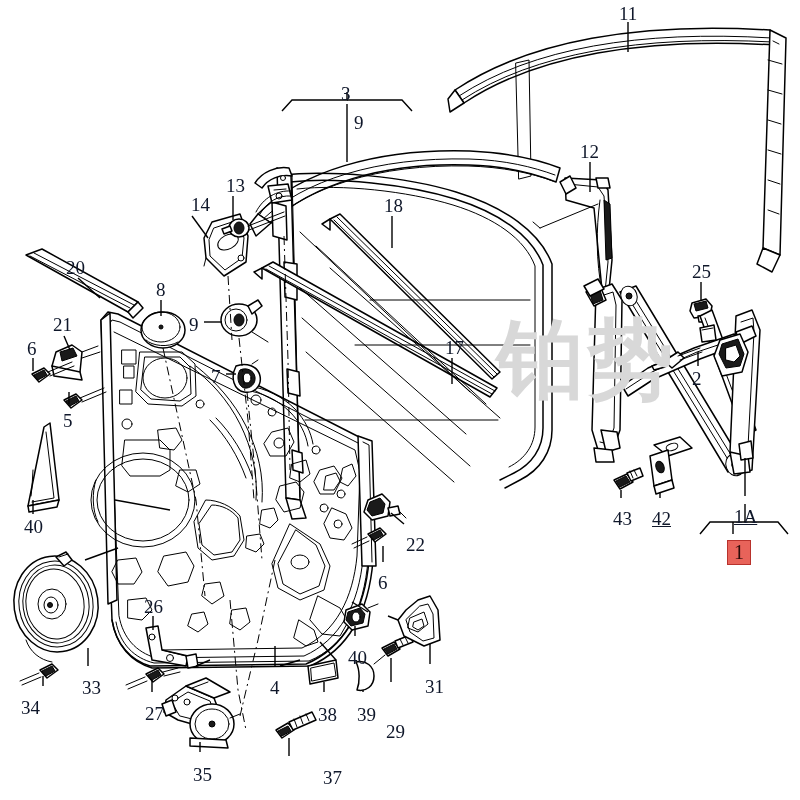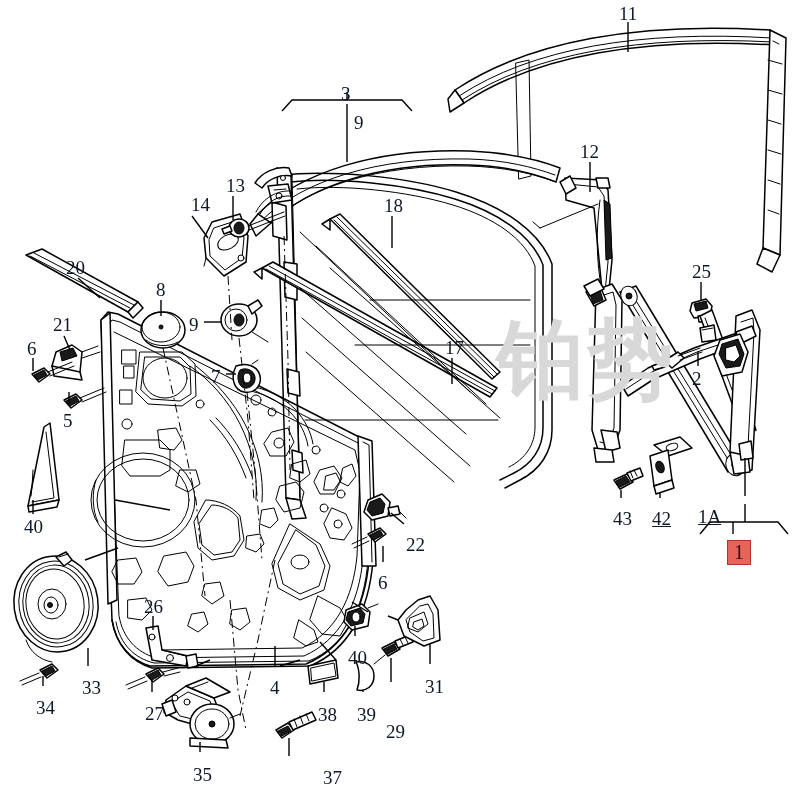--- a/index.html
+++ b/index.html
@@ -503,32 +503,32 @@
       <div class="lbl" style="left: 156px; top: 280px;">8</div>
       <div class="lbl" style="left: 189px; top: 315px;">9</div>
       <div class="lbl" style="left: 53px; top: 315px;">21</div>
       <div class="lbl" style="left: 27px; top: 339px;">6</div>
       <div class="lbl" style="left: 445px; top: 338px;">17</div>
       <div class="lbl" style="left: 211px; top: 367px;">7</div>
       <div class="lbl" style="left: 692px; top: 369px;">2</div>
       <div class="lbl" style="left: 63px; top: 411px;">5</div>
       <div class="lbl" style="left: 24px; top: 517px;">40</div>
       <div class="lbl" style="left: 406px; top: 535px;">22</div>
-      <div class="lbl" style="left: 698px; top: 507px; text-decoration: underline;">1A</div>
+      <div class="lbl" style="left: 734px; top: 507px; text-decoration: underline;">1A</div>
       <div class="lbl" style="left: 613px; top: 509px;">43</div>
       <div class="lbl" style="left: 652px; top: 509px; text-decoration: underline;">42</div>
       <div class="lbl hl" style="left: 727px; top: 540px;">1</div>
       <div class="lbl" style="left: 378px; top: 573px;">6</div>
       <div class="lbl" style="left: 144px; top: 597px; text-align: right;">26</div>
       <div class="lbl" style="left: 348px; top: 648px;">40</div>
       <div class="lbl" style="left: 425px; top: 677px;">31</div>
       <div class="lbl" style="left: 386px; top: 722px; font-family: Liberation Serif, serif;">29</div>
       <div class="lbl" style="left: 82px; top: 678px;">33</div>
       <div class="lbl" style="left: 318px; top: 705px;">38</div>
       <div class="lbl" style="left: 357px; top: 705px;">39</div>
-      <div class="lbl" style="left: 36px; top: 698px;">34</div>
+      <div class="lbl" style="left: 21px; top: 698px;">34</div>
       <div class="lbl" style="left: 145px; top: 704px;">27</div>
       <div class="lbl" style="left: 193px; top: 765px;">35</div>
       <div class="lbl" style="left: 283px; top: 768px; margin-left: 40px;">37</div>
       <div class="lbl" style="left: 270px; top: 678px;">4</div>
     </div>
 
 </div>
 
 </body></html>

